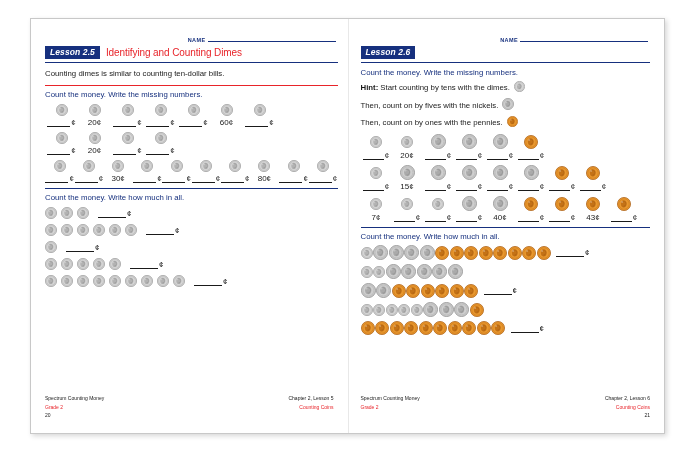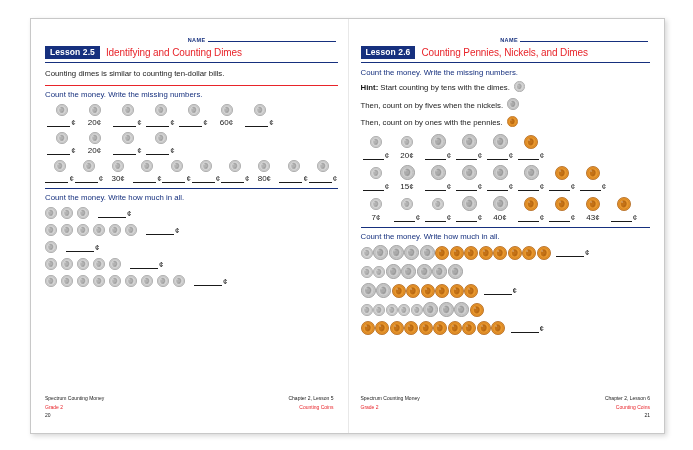--- a/index.html
+++ b/index.html
@@ -23,21 +23,21 @@
 
   
   .nameline{display:flex;justify-content:flex-end;align-items:flex-end;height:14px;padding-right:2px;}
   .nameline .lbl{font-size:5.5px;color:#16307e;letter-spacing:.4px;font-weight:bold;}
   .nameline .rule{width:128px;border-bottom:1px solid #16307e;margin-left:2px;margin-bottom:1px;height:1px;}
 
   
   .lessonhead{display:flex;align-items:center;margin-top:3px;}
   .badge{
     background:#16307e;color:#fff;font-weight:bold;font-size:8.5px;
-    padding:2px 5px 2.5px 5px;line-height:1;letter-spacing:.1px;
+    padding:2px 5px 2.5px 5px;line-height:1;letter-spacing:.1px;font-style:italic;
   }
   .lesson-title{color:#e8242a;font-size:10px;margin-left:6px;letter-spacing:-.1px;}
   .rule-navy{border-top:1.6px solid #16307e;margin-top:3px;}
   .rule-red{border-top:1.4px solid #e8242a;margin-top:6px;}
   .rule-navy2{border-top:1.6px solid #16307e;margin-top:5px;}
 
   
   .bodytxt{font-size:7.8px;color:#1a1a1a;margin-top:5px;line-height:1.45;}
   .instr{font-size:7.8px;color:#16307e;margin-top:4px;margin-bottom:2px;}
   .hintrow{font-size:7.8px;color:#1a1a1a;margin-top:4px;display:flex;align-items:center;}
@@ -755,40 +755,39 @@
 
   <div class="page right">
 
     <div class="nameline">
       <span class="lbl">NAME</span>
       <span class="rule"></span>
     </div>
 
     <div class="lessonhead">
       <span class="badge">Lesson 2.6</span>
-      <span class="lesson-title">Counting Pennies, Nickels, and Dimes</span>
     </div>
     <div class="rule-navy"></div>
 
     <div class="instr" style="margin-top:5px">Count the money. Write the missing numbers.</div>
 
     <div class="hintrow">
       <span class="hb">Hint:</span>
       <span>Start counting by tens with the dimes.</span>
       <span class="coin-inline"><svg width="11" height="11" viewBox="0 0 20 20">
             <circle cx="10" cy="10" r="9.4" fill="#d6d6d6" stroke="#8d8d8d" stroke-width="1"></circle>
             <circle cx="10" cy="10" r="7.4" fill="none" stroke="#b9b9b9" stroke-width="0.9"></circle>
             <ellipse cx="9.6" cy="9.8" rx="4.1" ry="5.2" fill="#a6a6a6" opacity="0.75"></ellipse>
             <path d="M7.4 6.6 q2.6 -1.4 4.6 0.6 q1.3 1.5 0.6 3.6 q-0.8 2.4 -3.1 3.2" fill="none" stroke="#8d8d8d" stroke-width="0.75" opacity="0.85"></path>
             <path d="M8.2 12.9 q2.0 0.5 3.4 -0.9" fill="none" stroke="#8d8d8d" stroke-width="0.6" opacity="0.7"></path>
             <circle cx="7.3" cy="7.2" r="1.5" fill="#ffffff" opacity="0.3"></circle>
           </svg></span>
     </div>
     <div class="hintrow">
-      <span>Then, count on by fives when the nickels.</span>
+      <span>Then, count on by fives with the nickels.</span>
       <span class="coin-inline"><svg width="12" height="12" viewBox="0 0 20 20">
             <circle cx="10" cy="10" r="9.4" fill="#cfcfcf" stroke="#8a8a8a" stroke-width="1"></circle>
             <circle cx="10" cy="10" r="7.4" fill="none" stroke="#b2b2b2" stroke-width="0.9"></circle>
             <ellipse cx="9.6" cy="9.8" rx="4.1" ry="5.2" fill="#9e9e9e" opacity="0.75"></ellipse>
             <path d="M7.4 6.6 q2.6 -1.4 4.6 0.6 q1.3 1.5 0.6 3.6 q-0.8 2.4 -3.1 3.2" fill="none" stroke="#8a8a8a" stroke-width="0.75" opacity="0.85"></path>
             <path d="M8.2 12.9 q2.0 0.5 3.4 -0.9" fill="none" stroke="#8a8a8a" stroke-width="0.6" opacity="0.7"></path>
             <circle cx="7.3" cy="7.2" r="1.5" fill="#ffffff" opacity="0.3"></circle>
           </svg></span>
     </div>
     <div class="hintrow">

